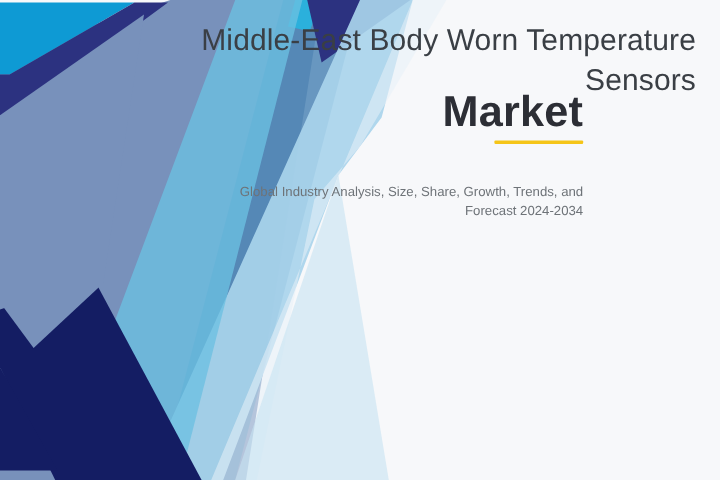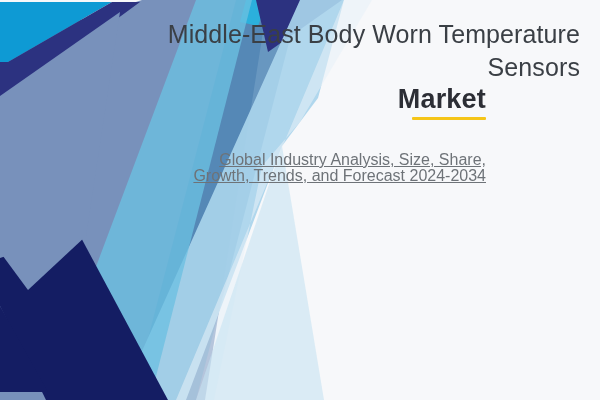--- a/index.html
+++ b/index.html
@@ -41,46 +41,45 @@
     text-align: right;
     font-size: 25px;
     line-height: 33px;
     font-weight: 400;
     color: #3a3f45;
     letter-spacing: 0.1px;
   }
   .market-word {
     position: absolute;
     right: 22px;
-    top: 84px;
-    font-size: 27px;
+    top: 72px;
+    font-size: 36px;
     font-weight: 700;
     color: #2c2e35;
     letter-spacing: 0.2px;
     text-align: right;
   }
   .market-rule {
     position: absolute;
     right: 22px;
     top: 117px;
     width: 74px;
     height: 3px;
     background: #f5c518;
     border-radius: 1px;
   }
   .subtitle {
     position: absolute;
     right: 22px;
     top: 152px;
     width: 300px;
     text-align: right;
-    font-size: 16px;
+    font-size: 11px;
     line-height: 16px;
     color: #6e7378;
-    text-decoration: underline;
   }
   .footnote {
     position: absolute;
     right: 22px;
     top: 198px;
     width: 330px;
     text-align: right;
     font-size: 8px;
     line-height: 12px;
     color: #b3b7bc;

